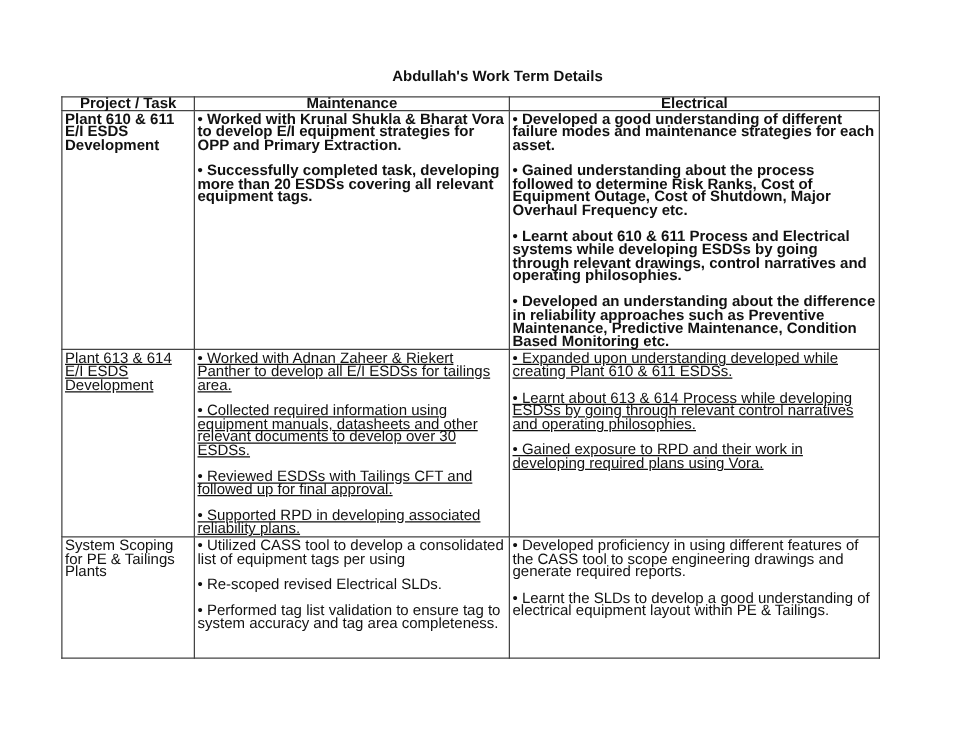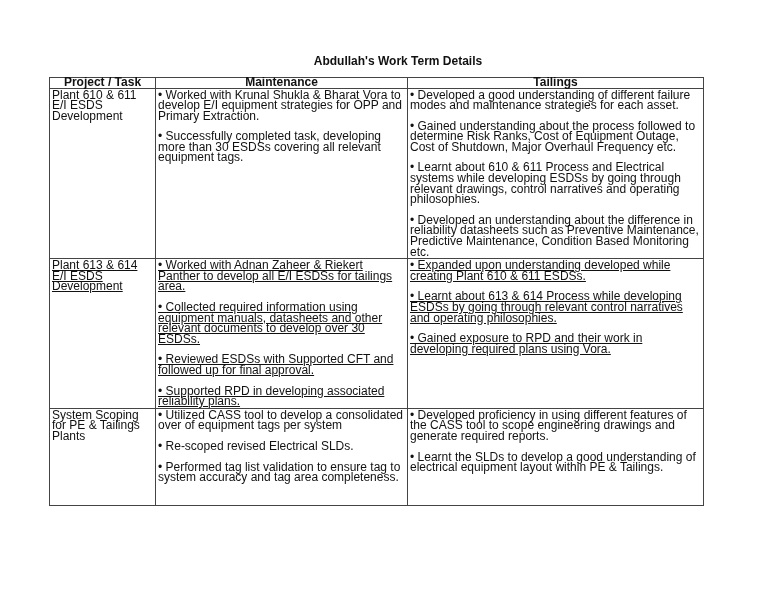--- a/index.html
+++ b/index.html
@@ -13,74 +13,74 @@
       border-collapse:collapse; table-layout:fixed;
       font-family:"Liberation Sans", sans-serif; font-size:12px; color:#111;
     }
     table.grid th, table.grid td {
       border:1px solid #444; vertical-align:top; padding:1px 2px; line-height:10.6px;
     }
     table.grid th { font-weight:bold; text-align:center; height:8px; padding:0 2px; line-height:9.5px; }
     col.c1 { width:106px; } col.c2 { width:252px; } col.c3 { width:296px; }
     .para { margin:0 0 10px 0; }
     .para:last-child { margin-bottom:0; }
-    tr.r1 td { height:152px; }
+    tr.r1 td { height:152px;font-weight:bold; }
     tr.r2 td { height:141px;text-decoration:underline; }
     tr.r3 td { height:94px; }
   </style>
 </head>
 <body>
 
 <div class="title">Abdullah's Work Term Details</div>
 
 <table class="grid">
   <colgroup>
       <col class="c1">
       <col class="c2">
       <col class="c3">
     </colgroup>
   <thead>
     <tr>
       <th>Project / Task</th>
       <th>Maintenance</th>
-      <th>Tailings</th>
+      <th>Electrical</th>
     </tr>
   </thead>
   <tbody>
     <tr class="r1">
       <td>Plant 610 &amp; 611 E/I ESDS Development</td>
       <td>
         <p class="para">• Worked with Krunal Shukla &amp; Bharat Vora to develop E/I equipment strategies for OPP and Primary Extraction.</p>
-        <p class="para">• Successfully completed task, developing more than 30 ESDSs covering all relevant equipment tags.</p>
+        <p class="para">• Successfully completed task, developing more than 20 ESDSs covering all relevant equipment tags.</p>
       </td>
       <td>
         <p class="para">• Developed a good understanding of different failure modes and maintenance strategies for each asset.</p>
         <p class="para">• Gained understanding about the process followed to determine Risk Ranks, Cost of Equipment Outage, Cost of Shutdown, Major Overhaul Frequency etc.</p>
         <p class="para">• Learnt about 610 &amp; 611 Process and Electrical systems while developing ESDSs by going through relevant drawings, control narratives and operating philosophies.</p>
-        <p class="para">• Developed an understanding about the difference in reliability datasheets such as Preventive Maintenance, Predictive Maintenance, Condition Based Monitoring etc.</p>
+        <p class="para">• Developed an understanding about the difference in reliability approaches such as Preventive Maintenance, Predictive Maintenance, Condition Based Monitoring etc.</p>
       </td>
     </tr>
     <tr class="r2">
       <td>Plant 613 &amp; 614 E/I ESDS Development</td>
       <td>
         <p class="para">• Worked with Adnan Zaheer &amp; Riekert Panther to develop all E/I ESDSs for tailings area.</p>
         <p class="para">• Collected required information using equipment manuals, datasheets and other relevant documents to develop over 30 ESDSs.</p>
-        <p class="para">• Reviewed ESDSs with Supported CFT and followed up for final approval.</p>
+        <p class="para">• Reviewed ESDSs with Tailings CFT and followed up for final approval.</p>
         <p class="para">• Supported RPD in developing associated reliability plans.</p>
       </td>
       <td>
         <p class="para">• Expanded upon understanding developed while creating Plant 610 &amp; 611 ESDSs.</p>
         <p class="para">• Learnt about 613 &amp; 614 Process while developing ESDSs by going through relevant control narratives and operating philosophies.</p>
         <p class="para">• Gained exposure to RPD and their work in developing required plans using Vora.</p>
       </td>
     </tr>
     <tr class="r3">
       <td>System Scoping for PE &amp; Tailings Plants</td>
       <td>
-        <p class="para">• Utilized CASS tool to develop a consolidated over of equipment tags per system</p>
+        <p class="para">• Utilized CASS tool to develop a consolidated list of equipment tags per using</p>
         <p class="para">• Re-scoped revised Electrical SLDs.</p>
         <p class="para">• Performed tag list validation to ensure tag to system accuracy and tag area completeness.</p>
       </td>
       <td>
         <p class="para">• Developed proficiency in using different features of the CASS tool to scope engineering drawings and generate required reports.</p>
         <p class="para">• Learnt the SLDs to develop a good understanding of electrical equipment layout within PE &amp; Tailings.</p>
       </td>
     </tr>
   </tbody>
 </table>

